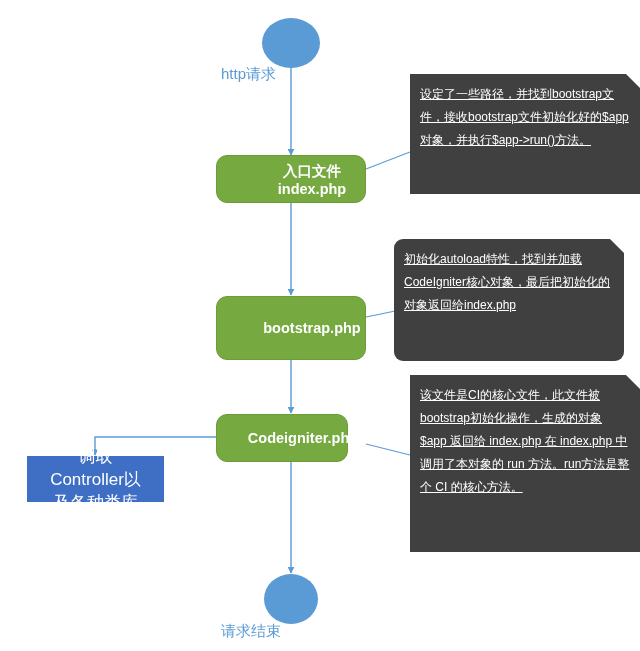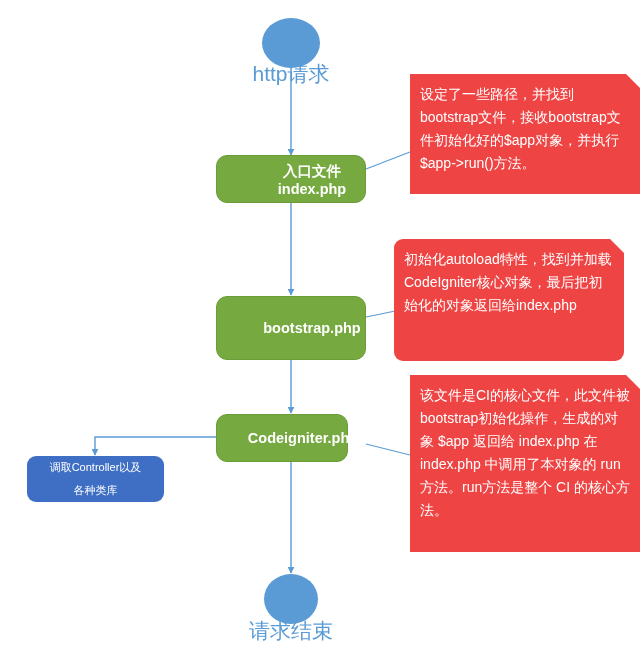--- a/index.html
+++ b/index.html
@@ -29,23 +29,23 @@
 
   
   .terminator {
     position: absolute;
     border-radius: 50%;
     background: #5B9BD5;
   }
   .term-label {
     position: absolute;
     color: #5B9BD5;
-    font-size: 21px;
+    font-size: 15px;
     line-height: 17px;
-    text-align: center;
+    text-align: left;
     white-space: nowrap;
   }
 
   
   .process {
     position: absolute;
     background: #76A940;
     border: 1px solid #6B9C38;
     border-radius: 11px;
     color: #ffffff;
@@ -55,45 +55,45 @@
     align-items: center;
     justify-content: center;
     text-align: center;
     box-sizing: border-box;
     padding-left: 42px;
   }
 
   
   .note {
     position: absolute;
-    background: #ef4444;
+    background: #404040;
     color: #ffffff;
-    font-size: 14px;
+    font-size: 12px;
     line-height: 23px;
     box-sizing: border-box;
     padding: 9px 8px 6px 10px;
     -webkit-clip-path: polygon(0 0, calc(100% - 14px) 0, 100% 14px, 100% 100%, 0 100%);
     clip-path: polygon(0 0, calc(100% - 14px) 0, 100% 14px, 100% 100%, 0 100%);
     word-break: break-word;
+    text-decoration: underline;
   }
 
   
   .databox {
     position: absolute;
     background: #3F6FC4;
     color: #ffffff;
-    font-size: 11px;
+    font-size: 17px;
     line-height: 23px;
     text-align: center;
     display: flex;
     align-items: center;
     justify-content: center;
     box-sizing: border-box;
     padding: 4px 22px;
-    border-radius: 9px;
   }
 </style>
 </head>
 <body>
 
 <div id="canvas">
 
   <svg id="edges" viewBox="0 0 640 651" width="640" height="651" xmlns="http://www.w3.org/2000/svg">
     <defs>
       <marker id="arrow" viewBox="0 0 10 10" refX="9" refY="5" markerWidth="5" markerHeight="5" orient="auto-start-reverse">

